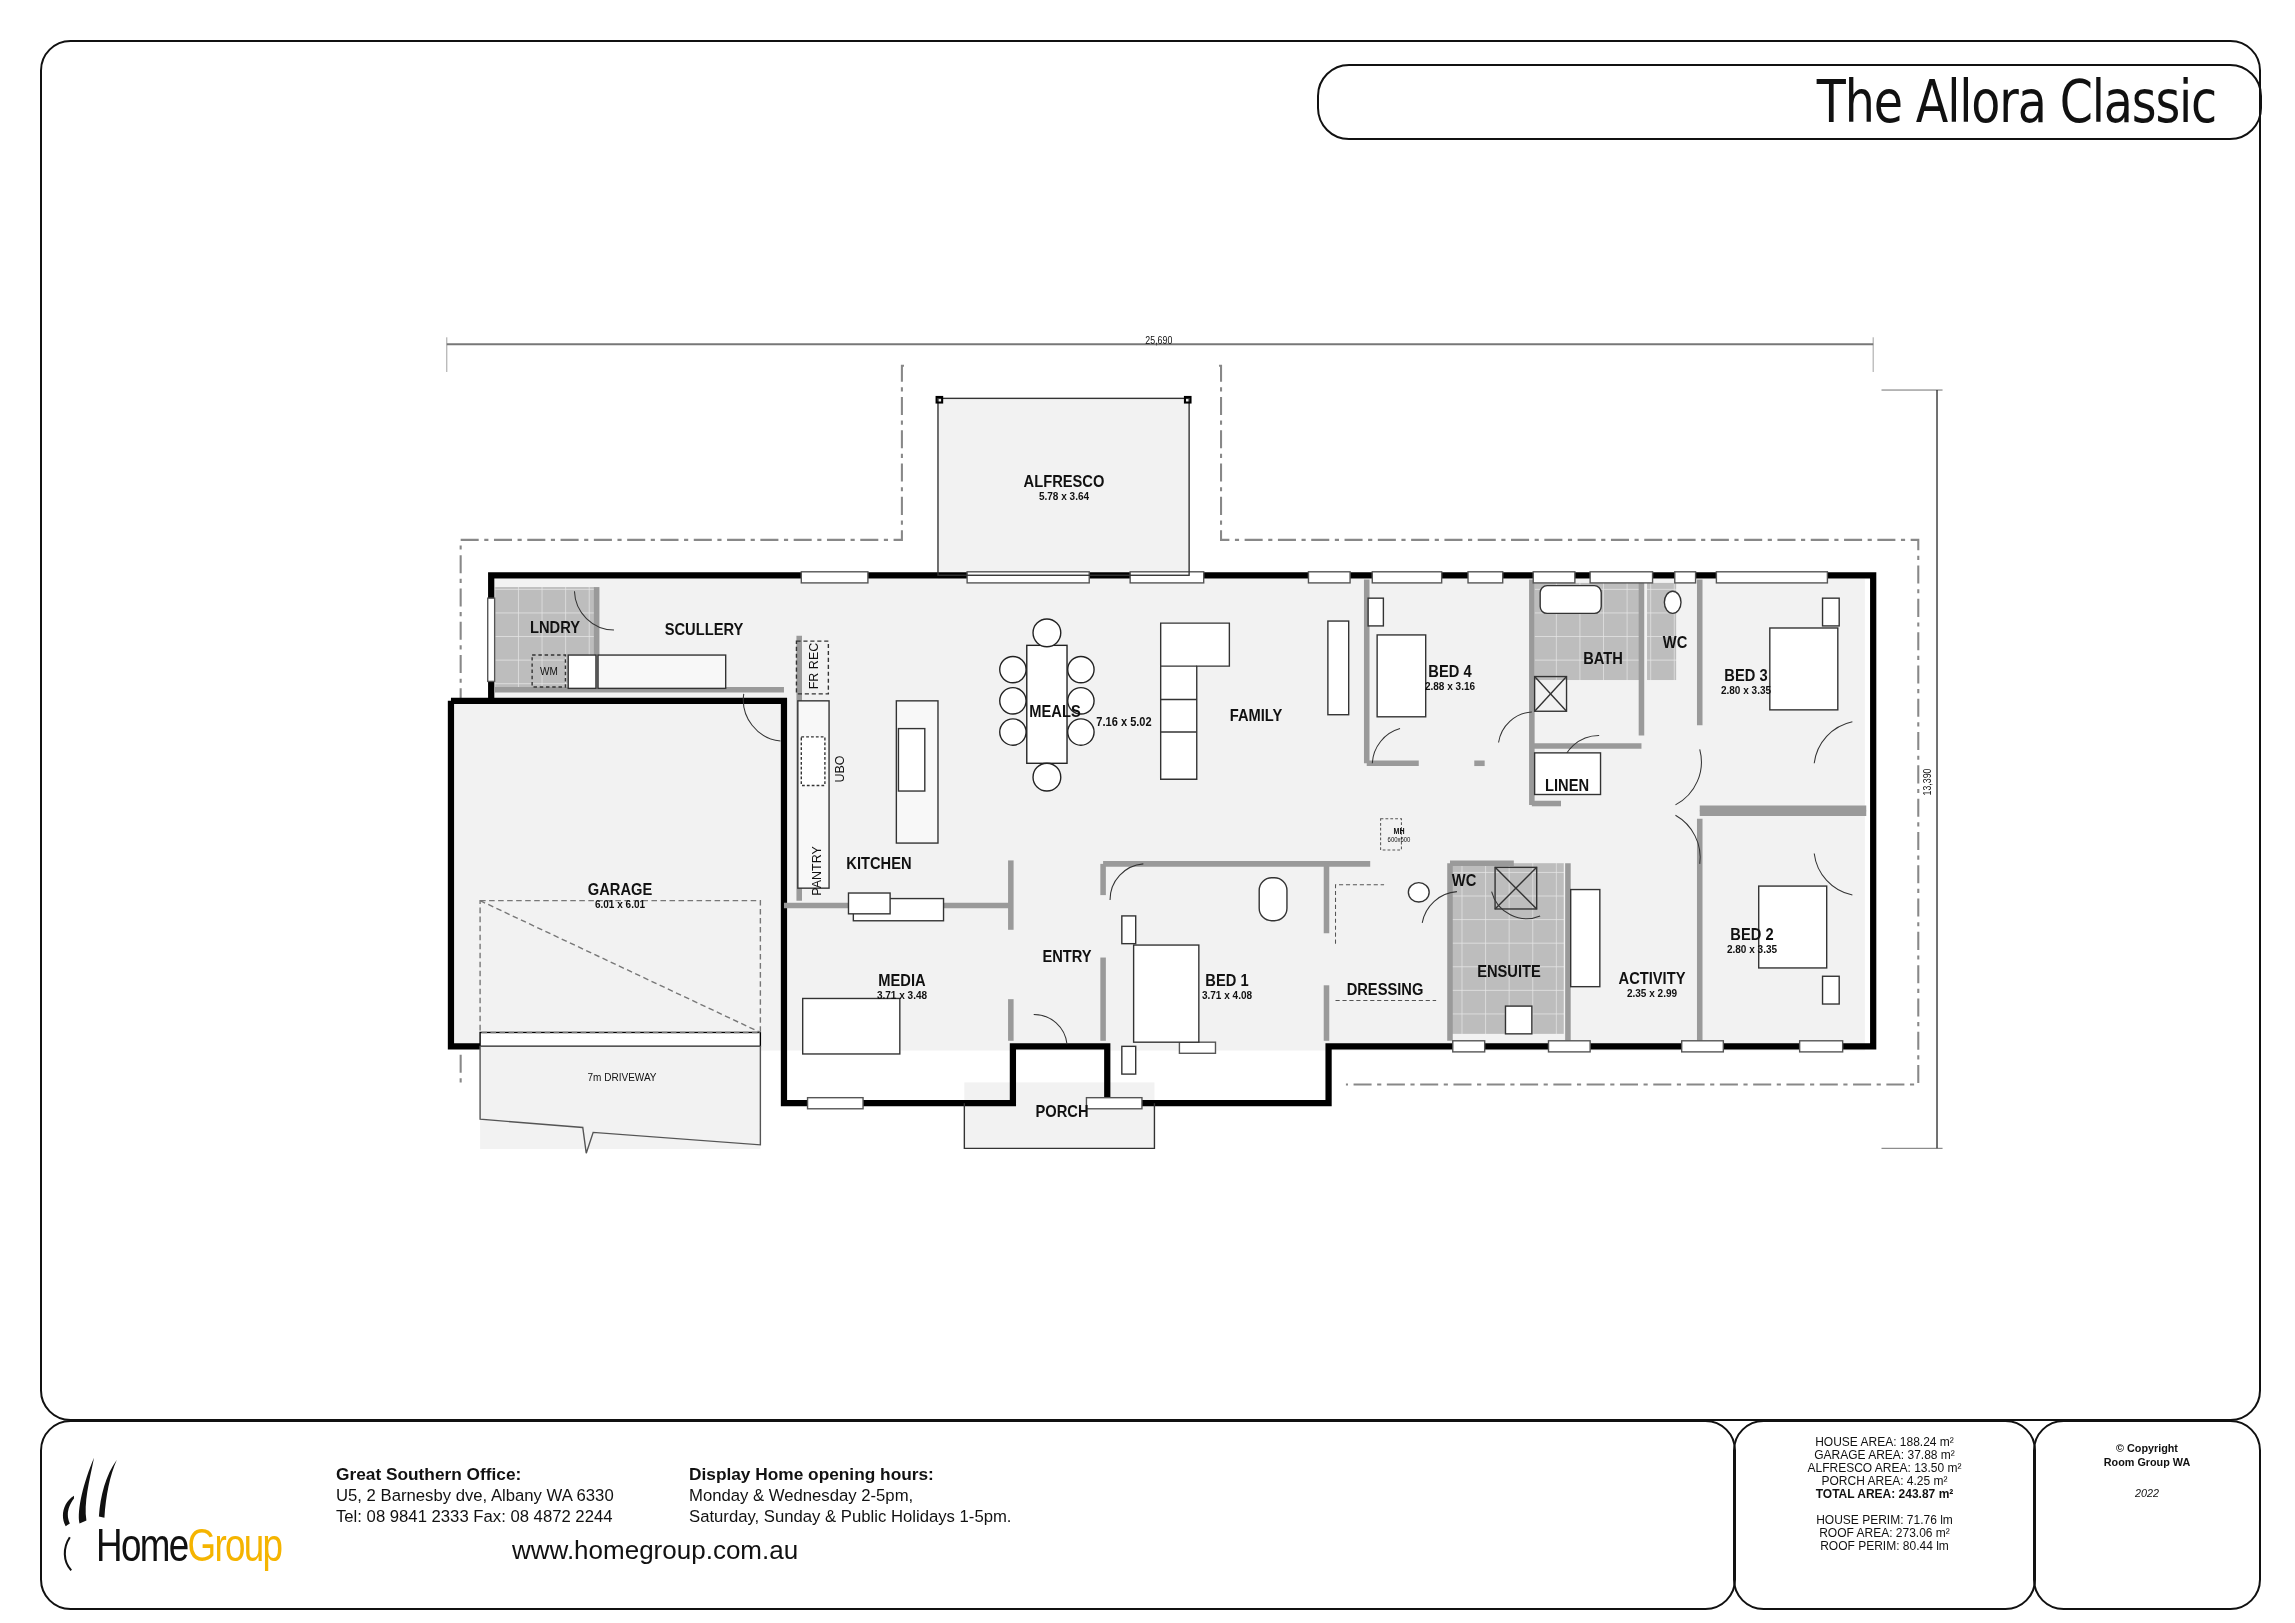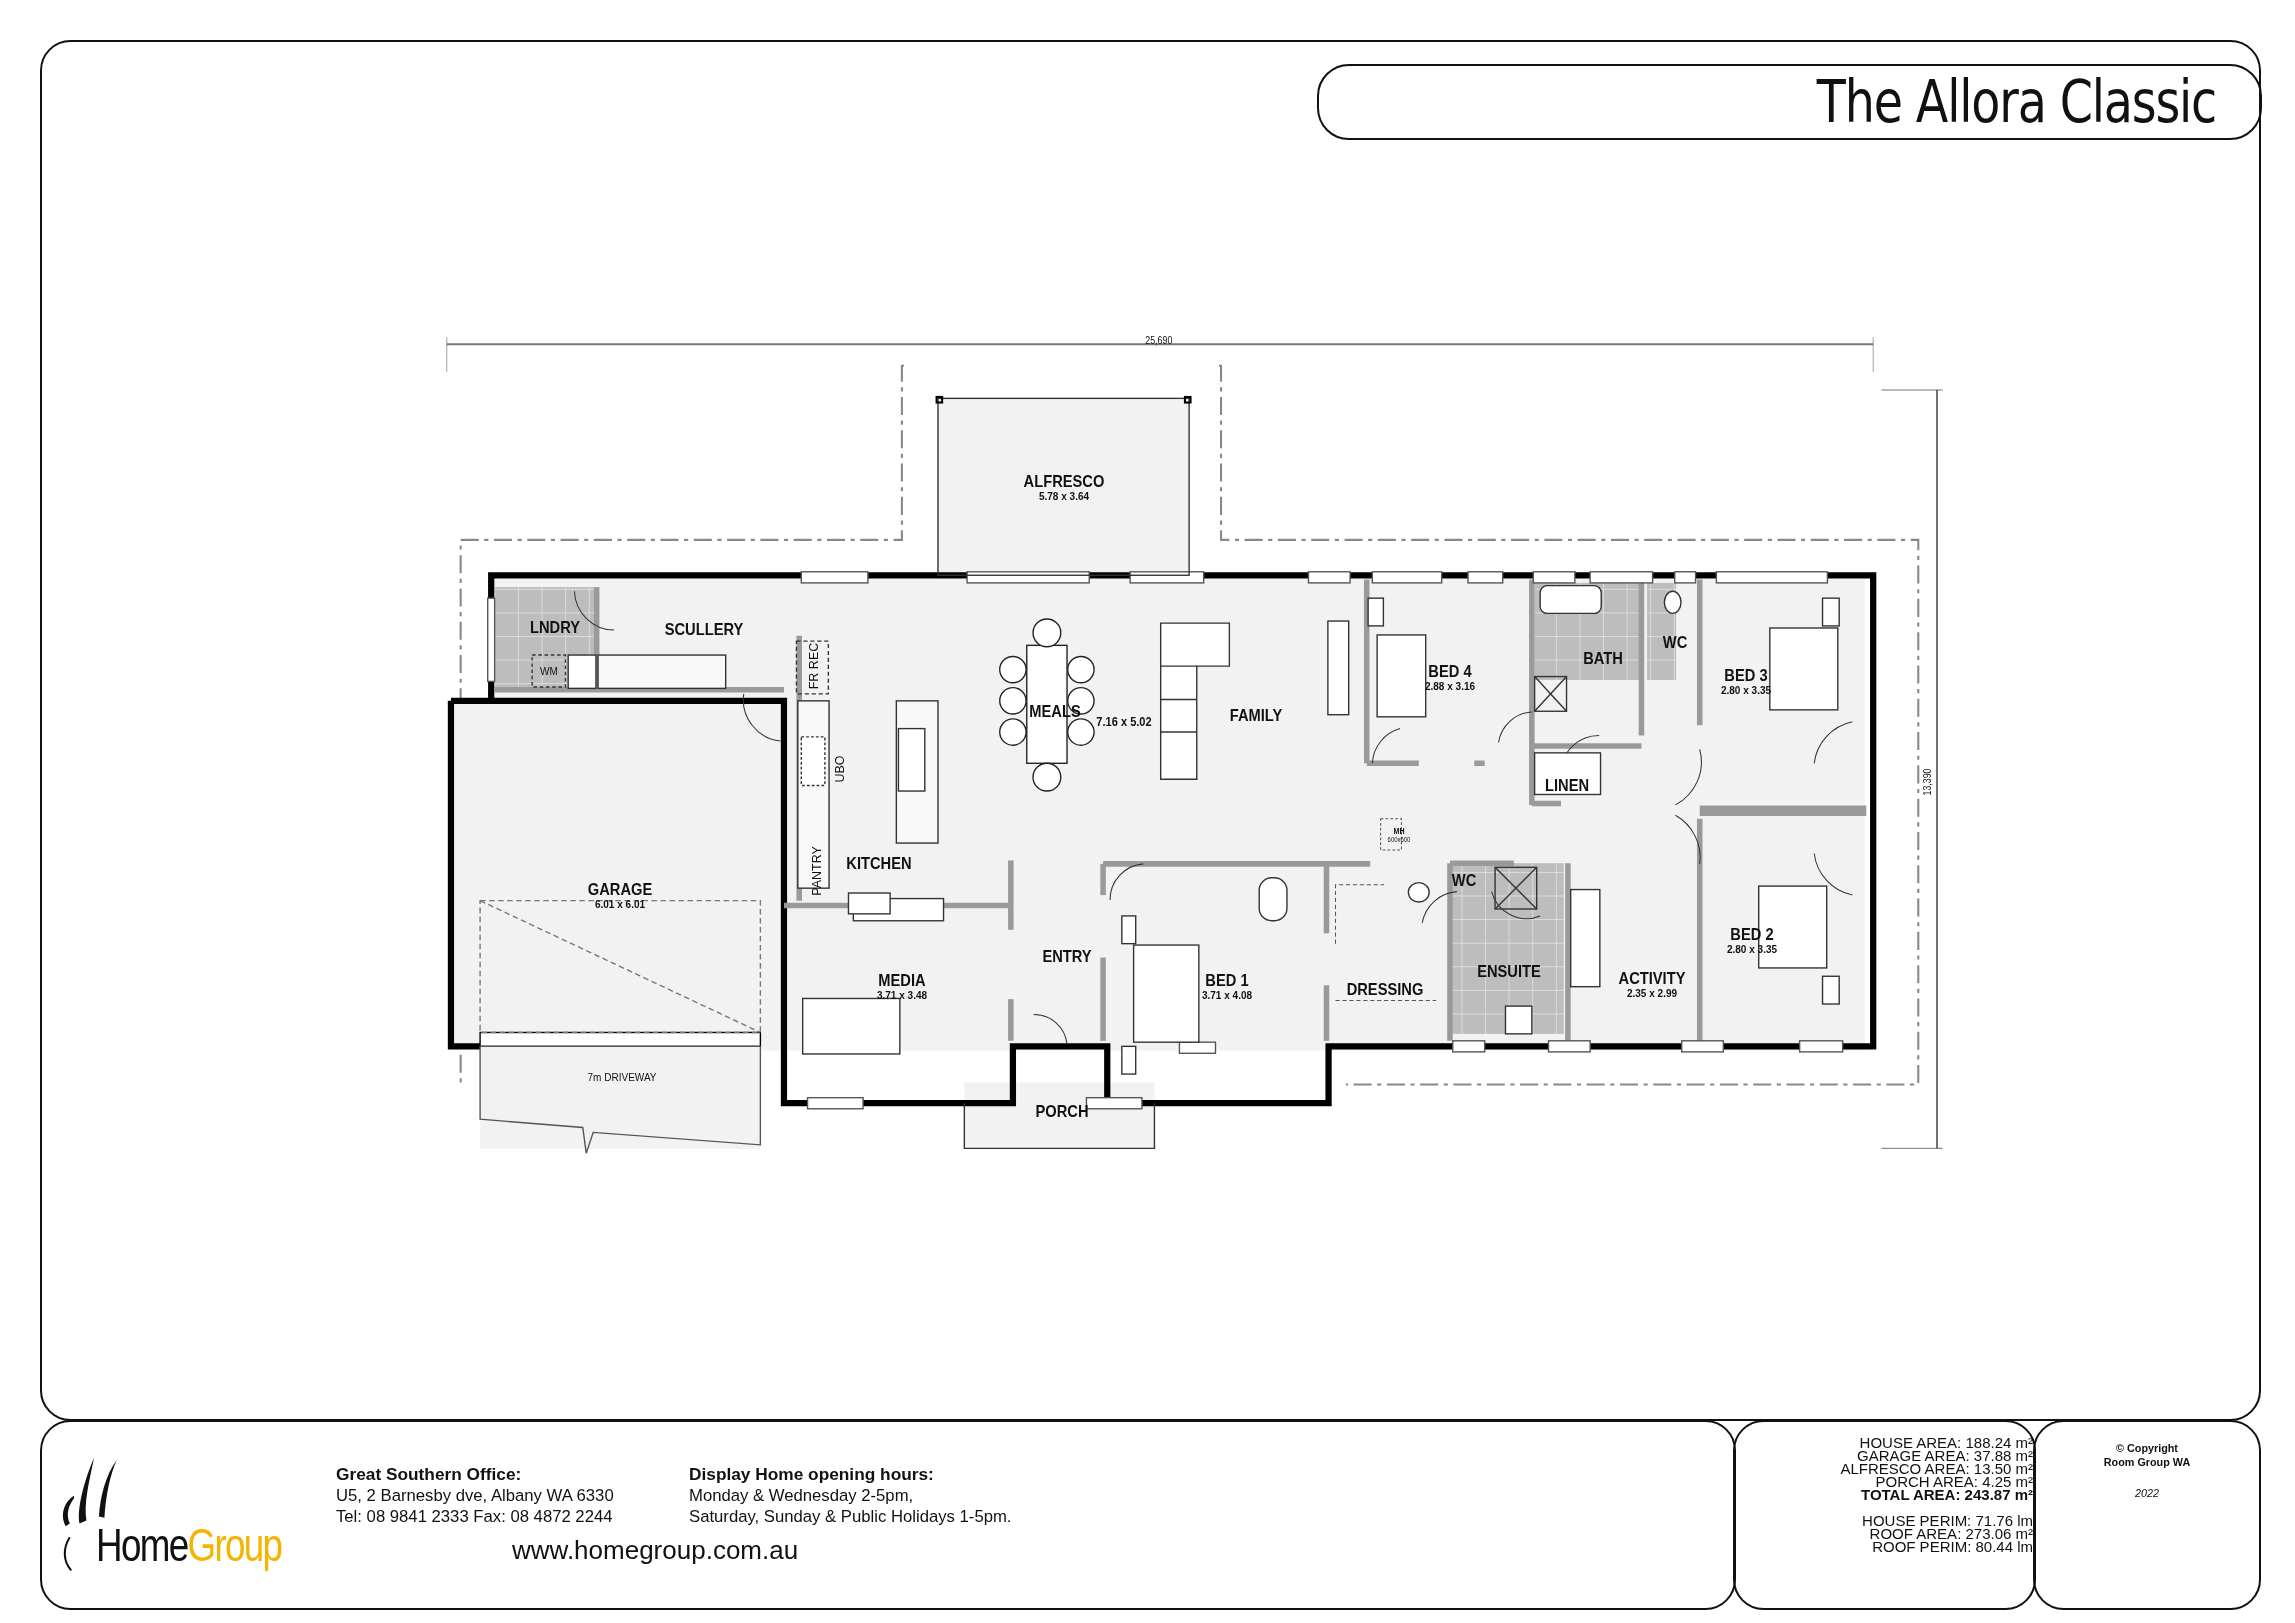--- a/index.html
+++ b/index.html
@@ -9,21 +9,21 @@
   .title-box{position:absolute;left:1285px;top:64px;width:945px;height:76px;border:2.8px solid #111;border-radius:32px;box-sizing:border-box;display:flex;align-items:center;justify-content:flex-end;margin-left:32px;}
   .title-text{font-family:"DejaVu Sans",sans-serif;font-size:58px;letter-spacing:-1.4px;transform:scaleX(.82);white-space:nowrap;}
   svg.plan{position:absolute;left:0;top:0;}
   .room{position:absolute;font-family:"Liberation Sans",sans-serif;font-weight:bold;text-align:center;white-space:nowrap;transform:translate(-50%,-50%) scaleX(.85);line-height:1.05;}
   .room .nm{font-size:17.3px;display:block;}
   .room .dm{font-size:11.8px;display:block;}
   .vlabel{position:absolute;font-size:12.5px;white-space:nowrap;transform-origin:center;}
   .dim{position:absolute;font-size:11px;white-space:nowrap;transform:scaleX(.8);}
   .footer-text{position:absolute;font-size:16.7px;line-height:21px;white-space:nowrap;}
   .footer-text b{font-size:17.3px;}
-  .stat-block{position:absolute;font-size:15px;line-height:13px;text-align:right;}
+  .stat-block{position:absolute;font-size:12px;line-height:13px;text-align:center;}
   .copy-block{position:absolute;font-size:10.8px;line-height:14px;text-align:center;}
 </style>
 </head>
 <body>
 
 <div class="frame" style="left:40px;top:40px;width:2221px;height:1381px;"></div>
 <div class="frame" style="left:40px;top:1420px;width:1696px;height:190px;"></div>
 <div class="frame" style="left:1733px;top:1420px;width:303px;height:190px;"></div>
 <div class="frame" style="left:2033px;top:1420px;width:228px;height:190px;"></div>
 

